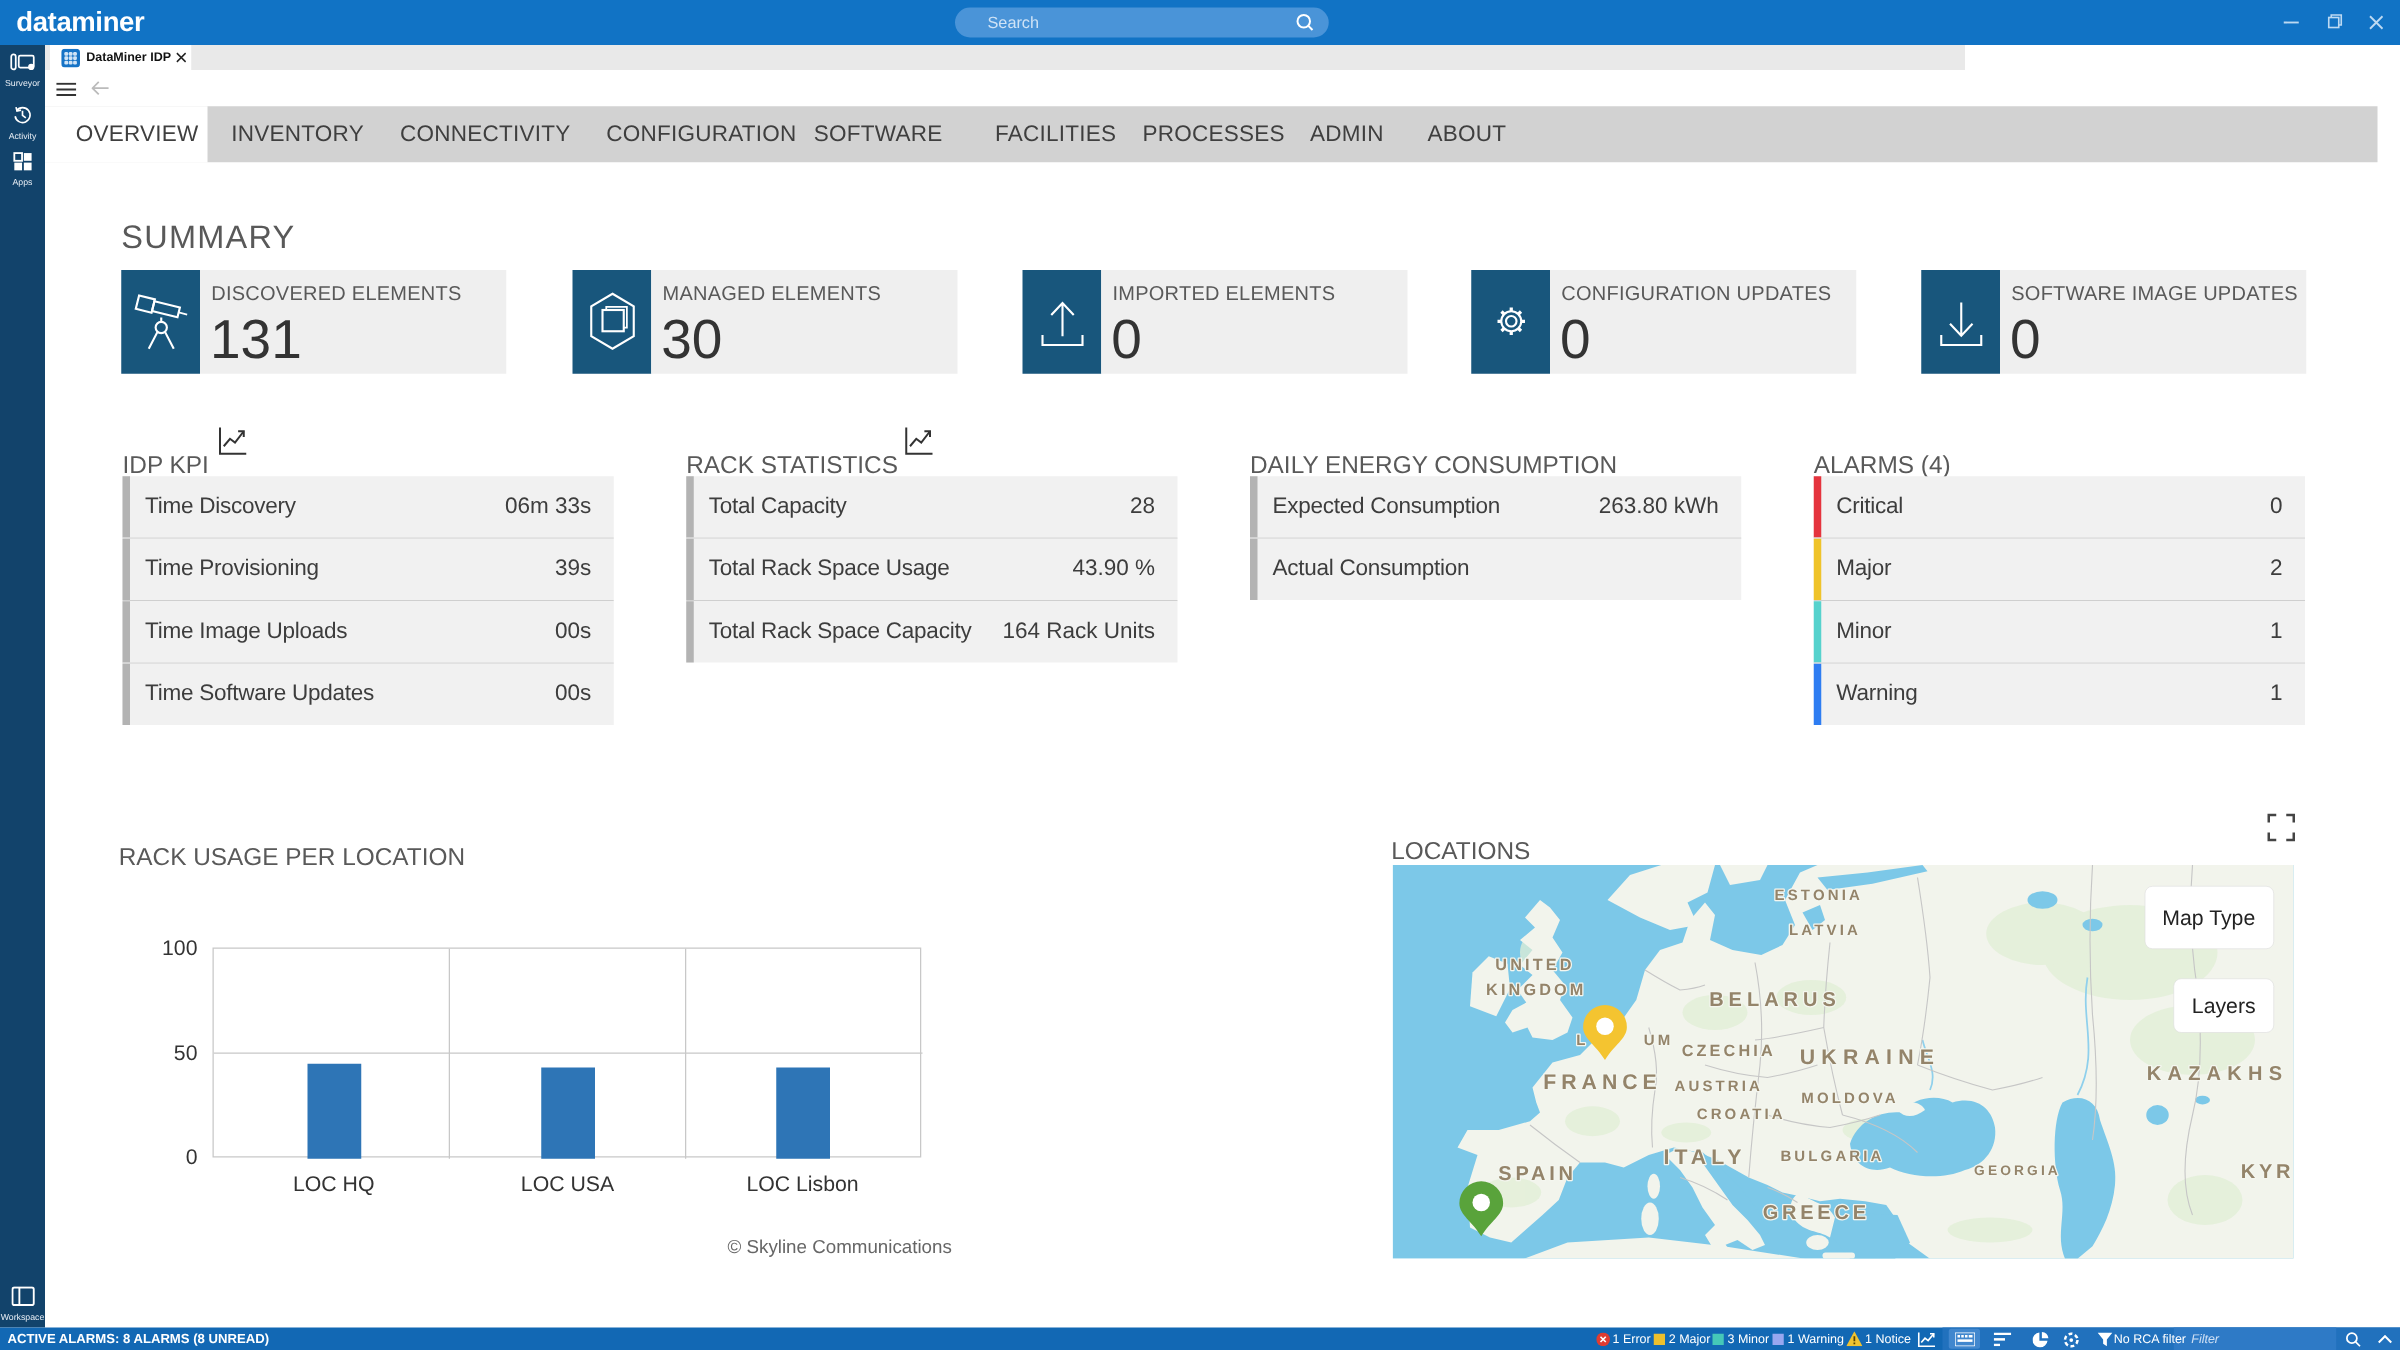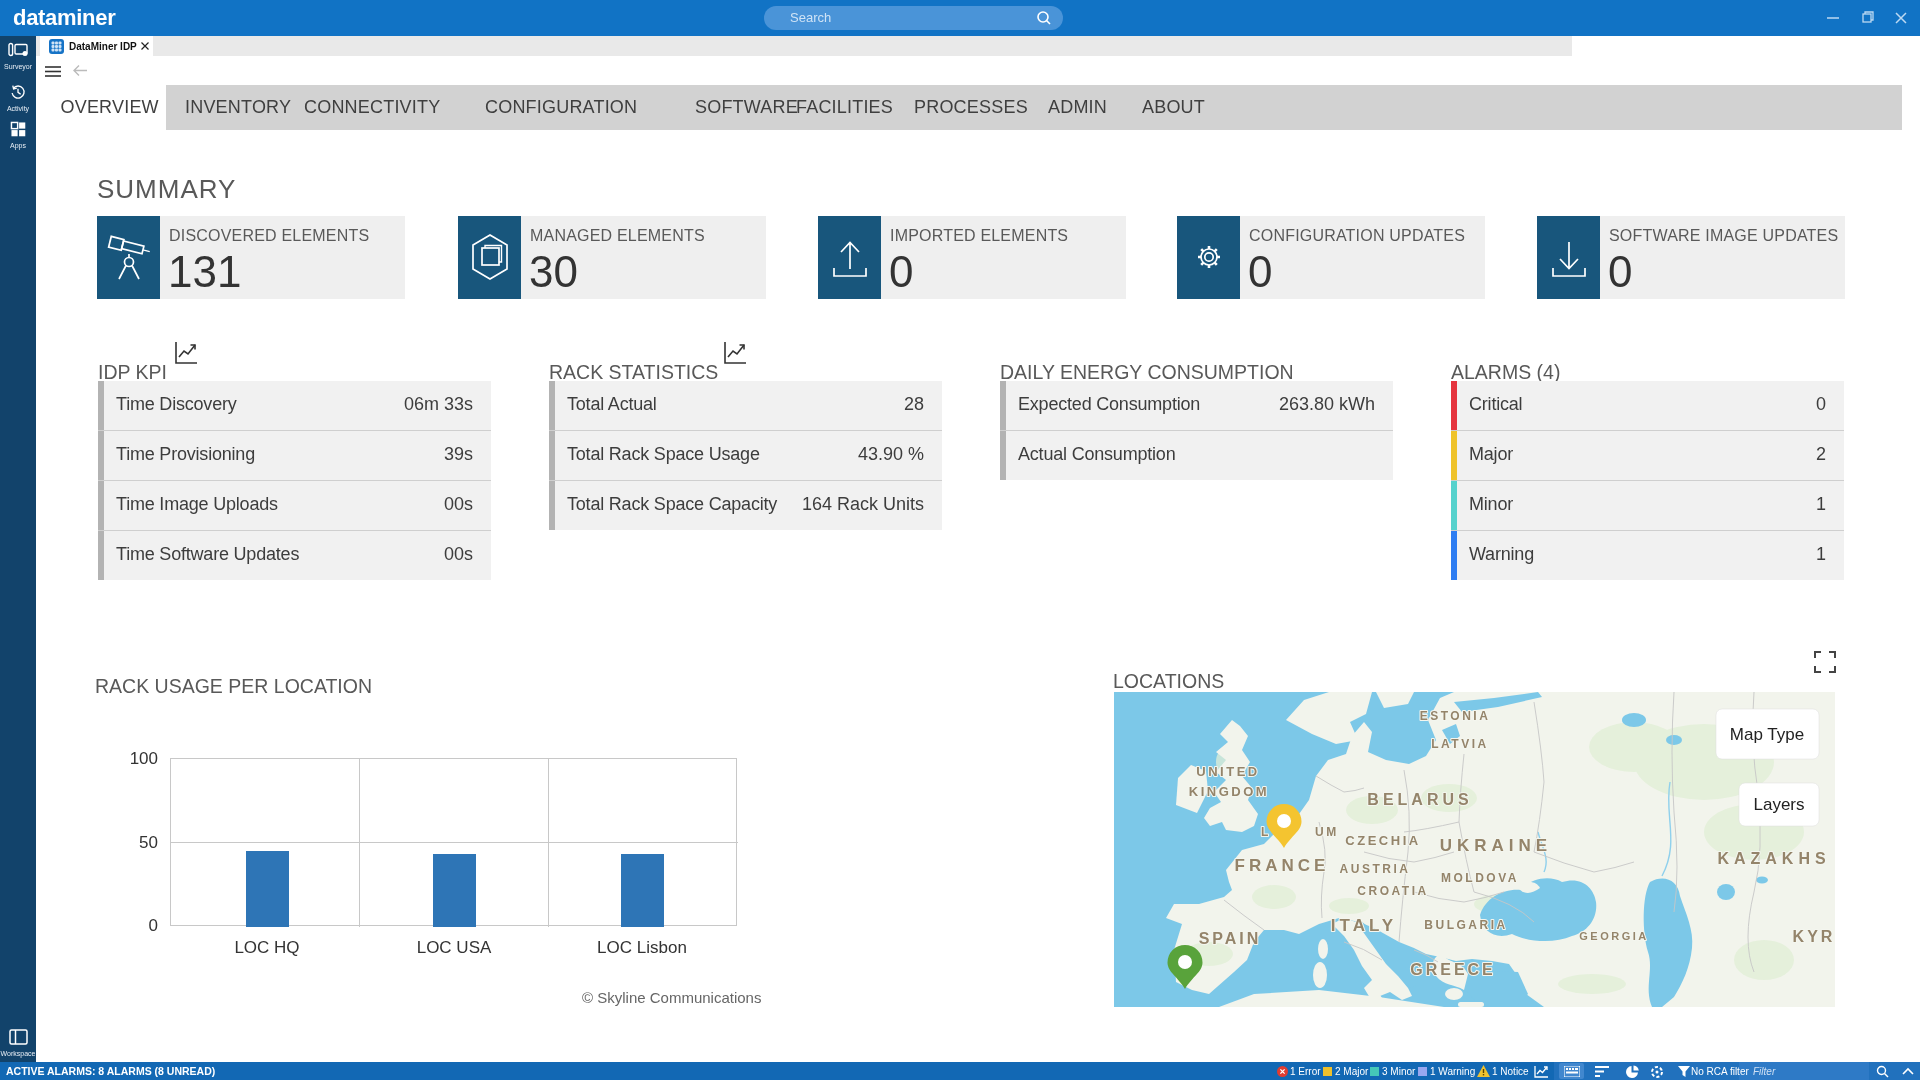--- a/index.html
+++ b/index.html
@@ -148,23 +148,23 @@
     </svg>
   <svg style="position:absolute;left:37px;top:8px" width="14" height="13" viewBox="0 0 14 13">
       <path d="M14 6.5 H1 M6 1.5 L1 6.5 L6 11.5" fill="none" stroke="#bbb" stroke-width="1.4"></path>
     </svg>
 </div>
 
 <div id="navbar">
   <div style="position:absolute;left:0;top:0;width:130px;height:45px;background:#fff;"></div>
   <div class="tab" style="left:24.5px;">OVERVIEW</div>
   <div class="tab" style="left:149px;">INVENTORY</div>
-  <div class="tab" style="left:268px;">CONNECTIVITY</div>
+  <div class="tab" style="left:284px;">CONNECTIVITY</div>
   <div class="tab" style="left:449px;">CONFIGURATION</div>
-  <div class="tab" style="left:659px;">SOFTWARE</div>
+  <div class="tab" style="left:615px;">SOFTWARE</div>
   <div class="tab" style="left:760px;">FACILITIES</div>
   <div class="tab" style="left:878px;">PROCESSES</div>
   <div class="tab" style="left:1012px;">ADMIN</div>
   <div class="tab" style="left:1106px;">ABOUT</div>
 </div>
 
 <div id="content"></div>
 
 <div class="h1" style="left:97px; top:174px;">SUMMARY</div>
 
@@ -267,21 +267,21 @@
       <span class="k">Time Image Uploads</span>
       <span class="v">00s</span>
     </div>
   <div class="trow">
       <span class="k">Time Software Updates</span>
       <span class="v">00s</span>
     </div>
 </div>
 <div class="tbl" style="left:549px; top:381px;">
   <div class="trow">
-      <span class="k">Total Actual</span>
+      <span class="k">Total Capacity</span>
       <span class="v">28</span>
     </div>
   <div class="trow">
       <span class="k">Total Rack Space Usage</span>
       <span class="v">43.90 %</span>
     </div>
   <div class="trow">
       <span class="k">Total Rack Space Capacity</span>
       <span class="v">164 Rack Units</span>
     </div>

